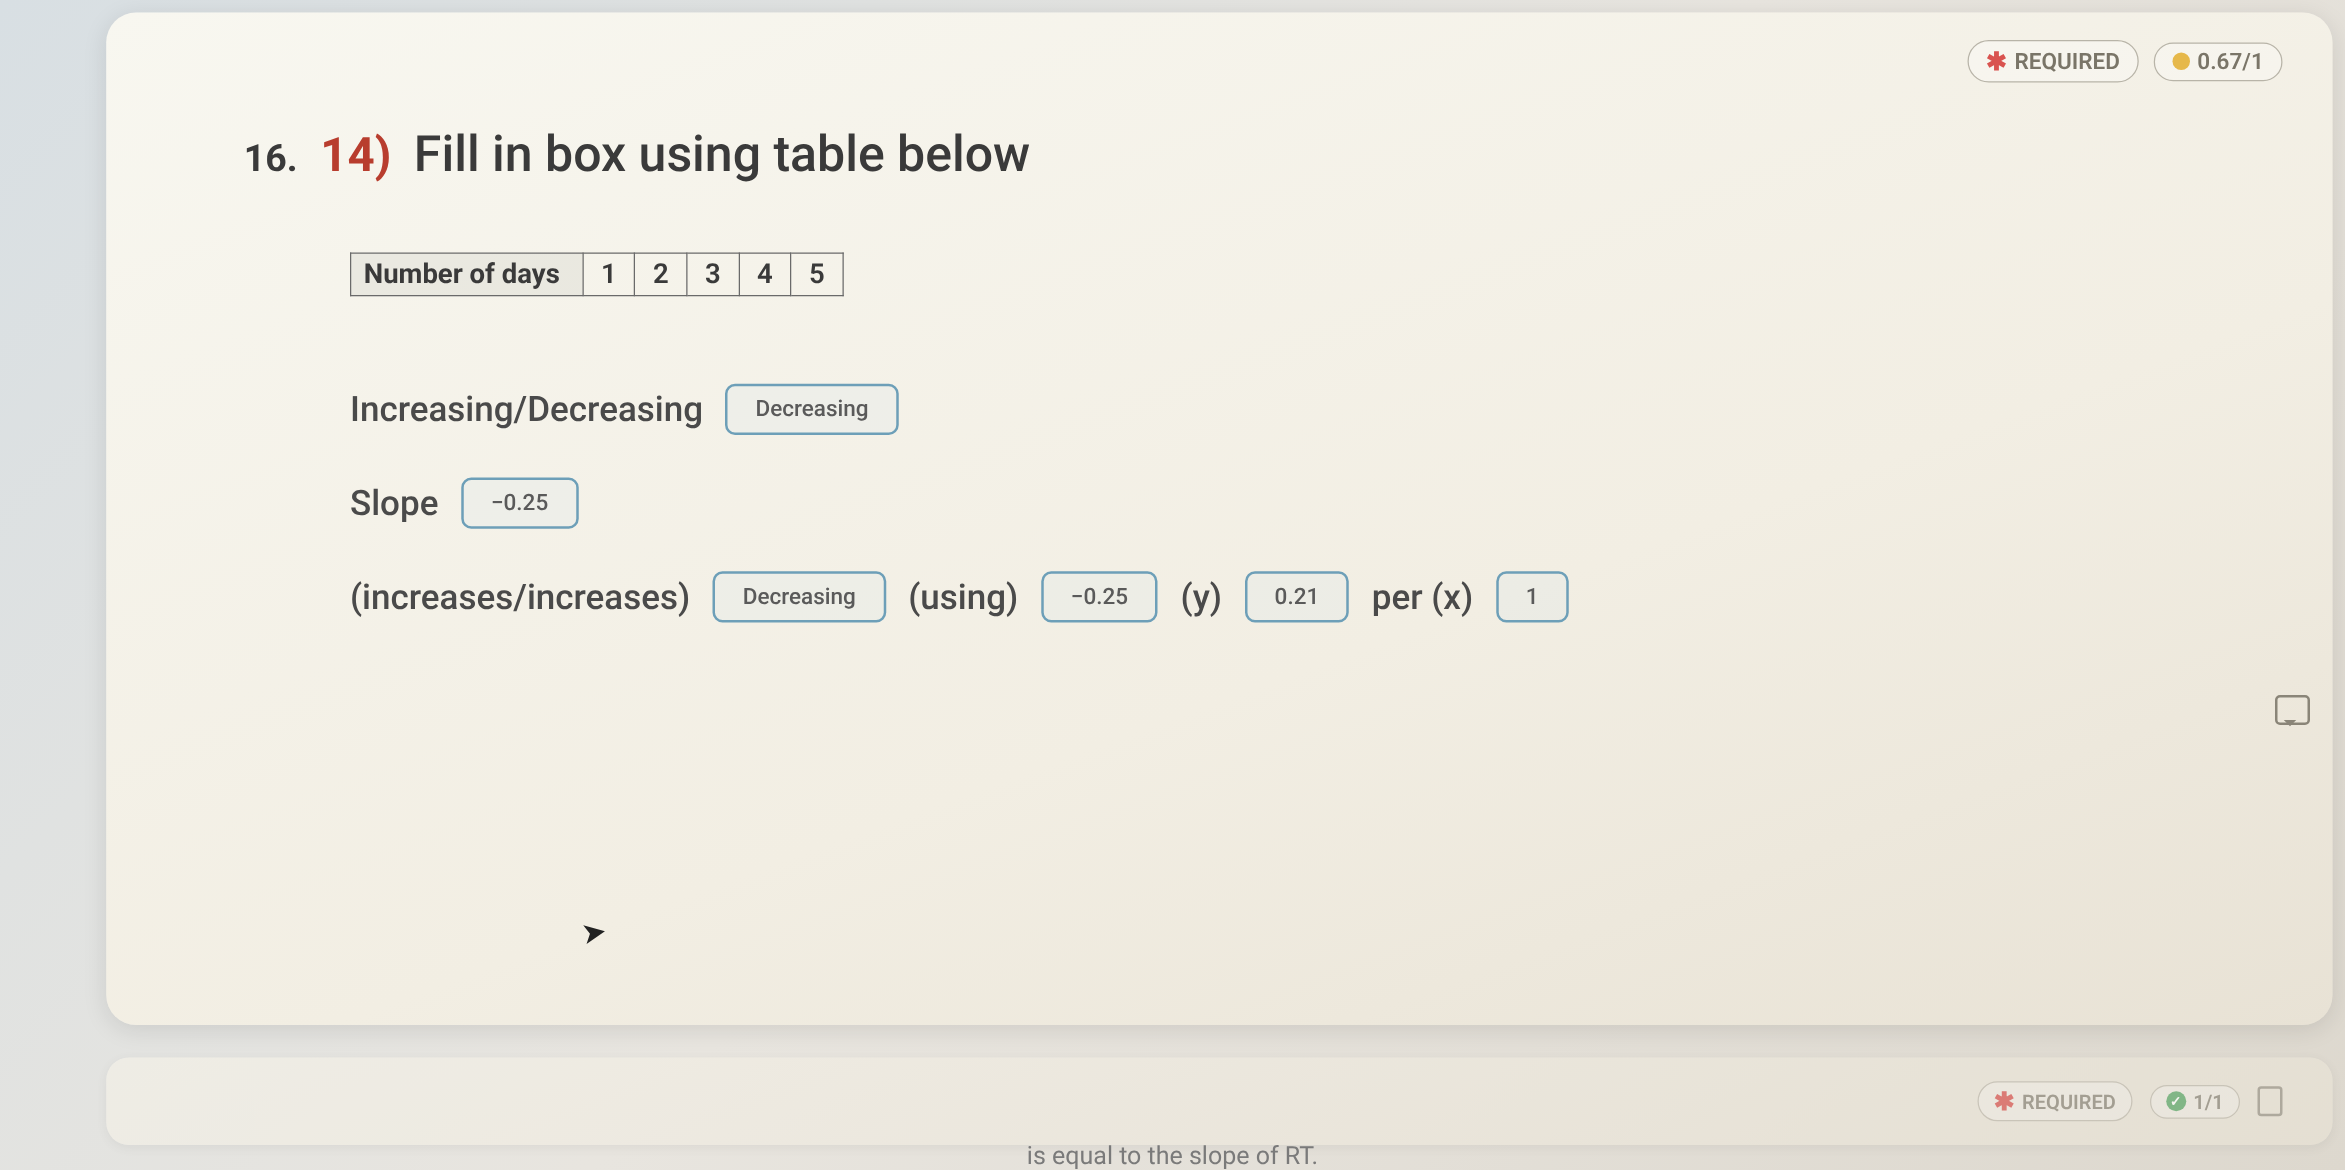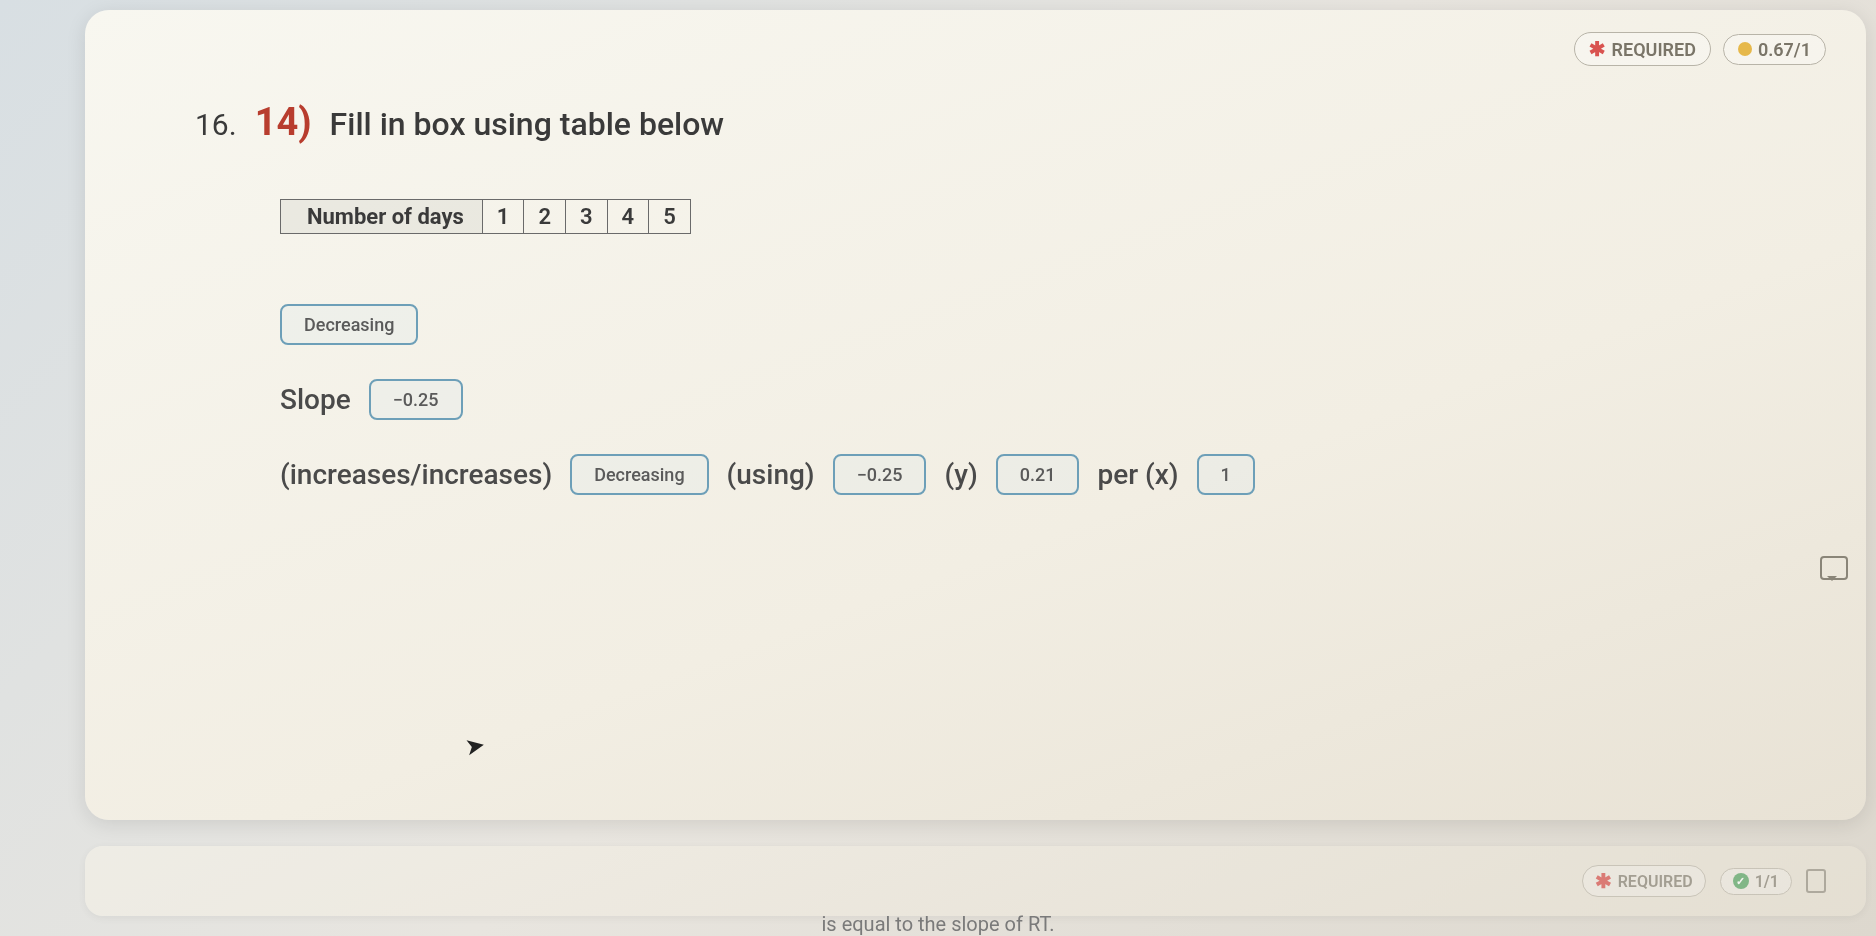--- a/index.html
+++ b/index.html
@@ -47,43 +47,43 @@
     width: 14px; height: 14px; border-radius: 50%;
     background: #e6b84a; display: inline-block;
   }
   .q-header {
     display: flex;
     gap: 18px;
     align-items: baseline;
     margin-top: 40px;
     margin-left: 50px;
   }
-  .q-num { font-size: 30px; font-weight: 400; color: #3a3a3a; }
+  .q-num { font-size: 30px; font-weight: 700; color: #3a3a3a; }
   .q-sub { font-size: 38px; font-weight: 700; color: #b83d2e; }
-  .q-text { font-size: 32px; font-weight: 500; color: #3a3a3a; text-align: center; }
+  .q-text { font-size: 40px; font-weight: 500; color: #3a3a3a; text-align: center; }
   .content {
     margin-left: 135px;
     margin-top: 55px;
   }
   table.data-table {
     border-collapse: collapse;
     font-size: 22px;
     color: #3a3a3a;
   }
   table.data-table td, table.data-table th {
     border: 1.5px solid #6a6a6a;
     padding: 4px 14px;
     text-align: center;
     font-weight: 600;
   }
   table.data-table th {
     text-align: left;
     font-weight: 700;
     background: rgba(200,198,190,0.25);
-    padding: 4px 18px 4px 26px;
+    padding: 4px 18px 4px 10px;
     min-width: 180px;
   }
   .answers {
     margin-top: 70px;
     font-size: 28px;
     color: #4a4a4a;
     font-weight: 500;
   }
   .row {
     display: flex;
@@ -208,20 +208,21 @@
         <td>3</td>
         <td>4</td>
         <td>5</td>
       </tr>
     </tbody>
       </table>
 
     <div class="answers">
 
       <div class="row">
+        <span class="label-txt">Increasing/Decreasing</span>
         <span class="ansbox">Decreasing</span>
       </div>
 
       <div class="row">
         <span class="label-txt">Slope</span>
         <span class="ansbox">−0.25</span>
       </div>
 
       <div class="row">
         <span class="label-txt">(increases/increases)</span>

